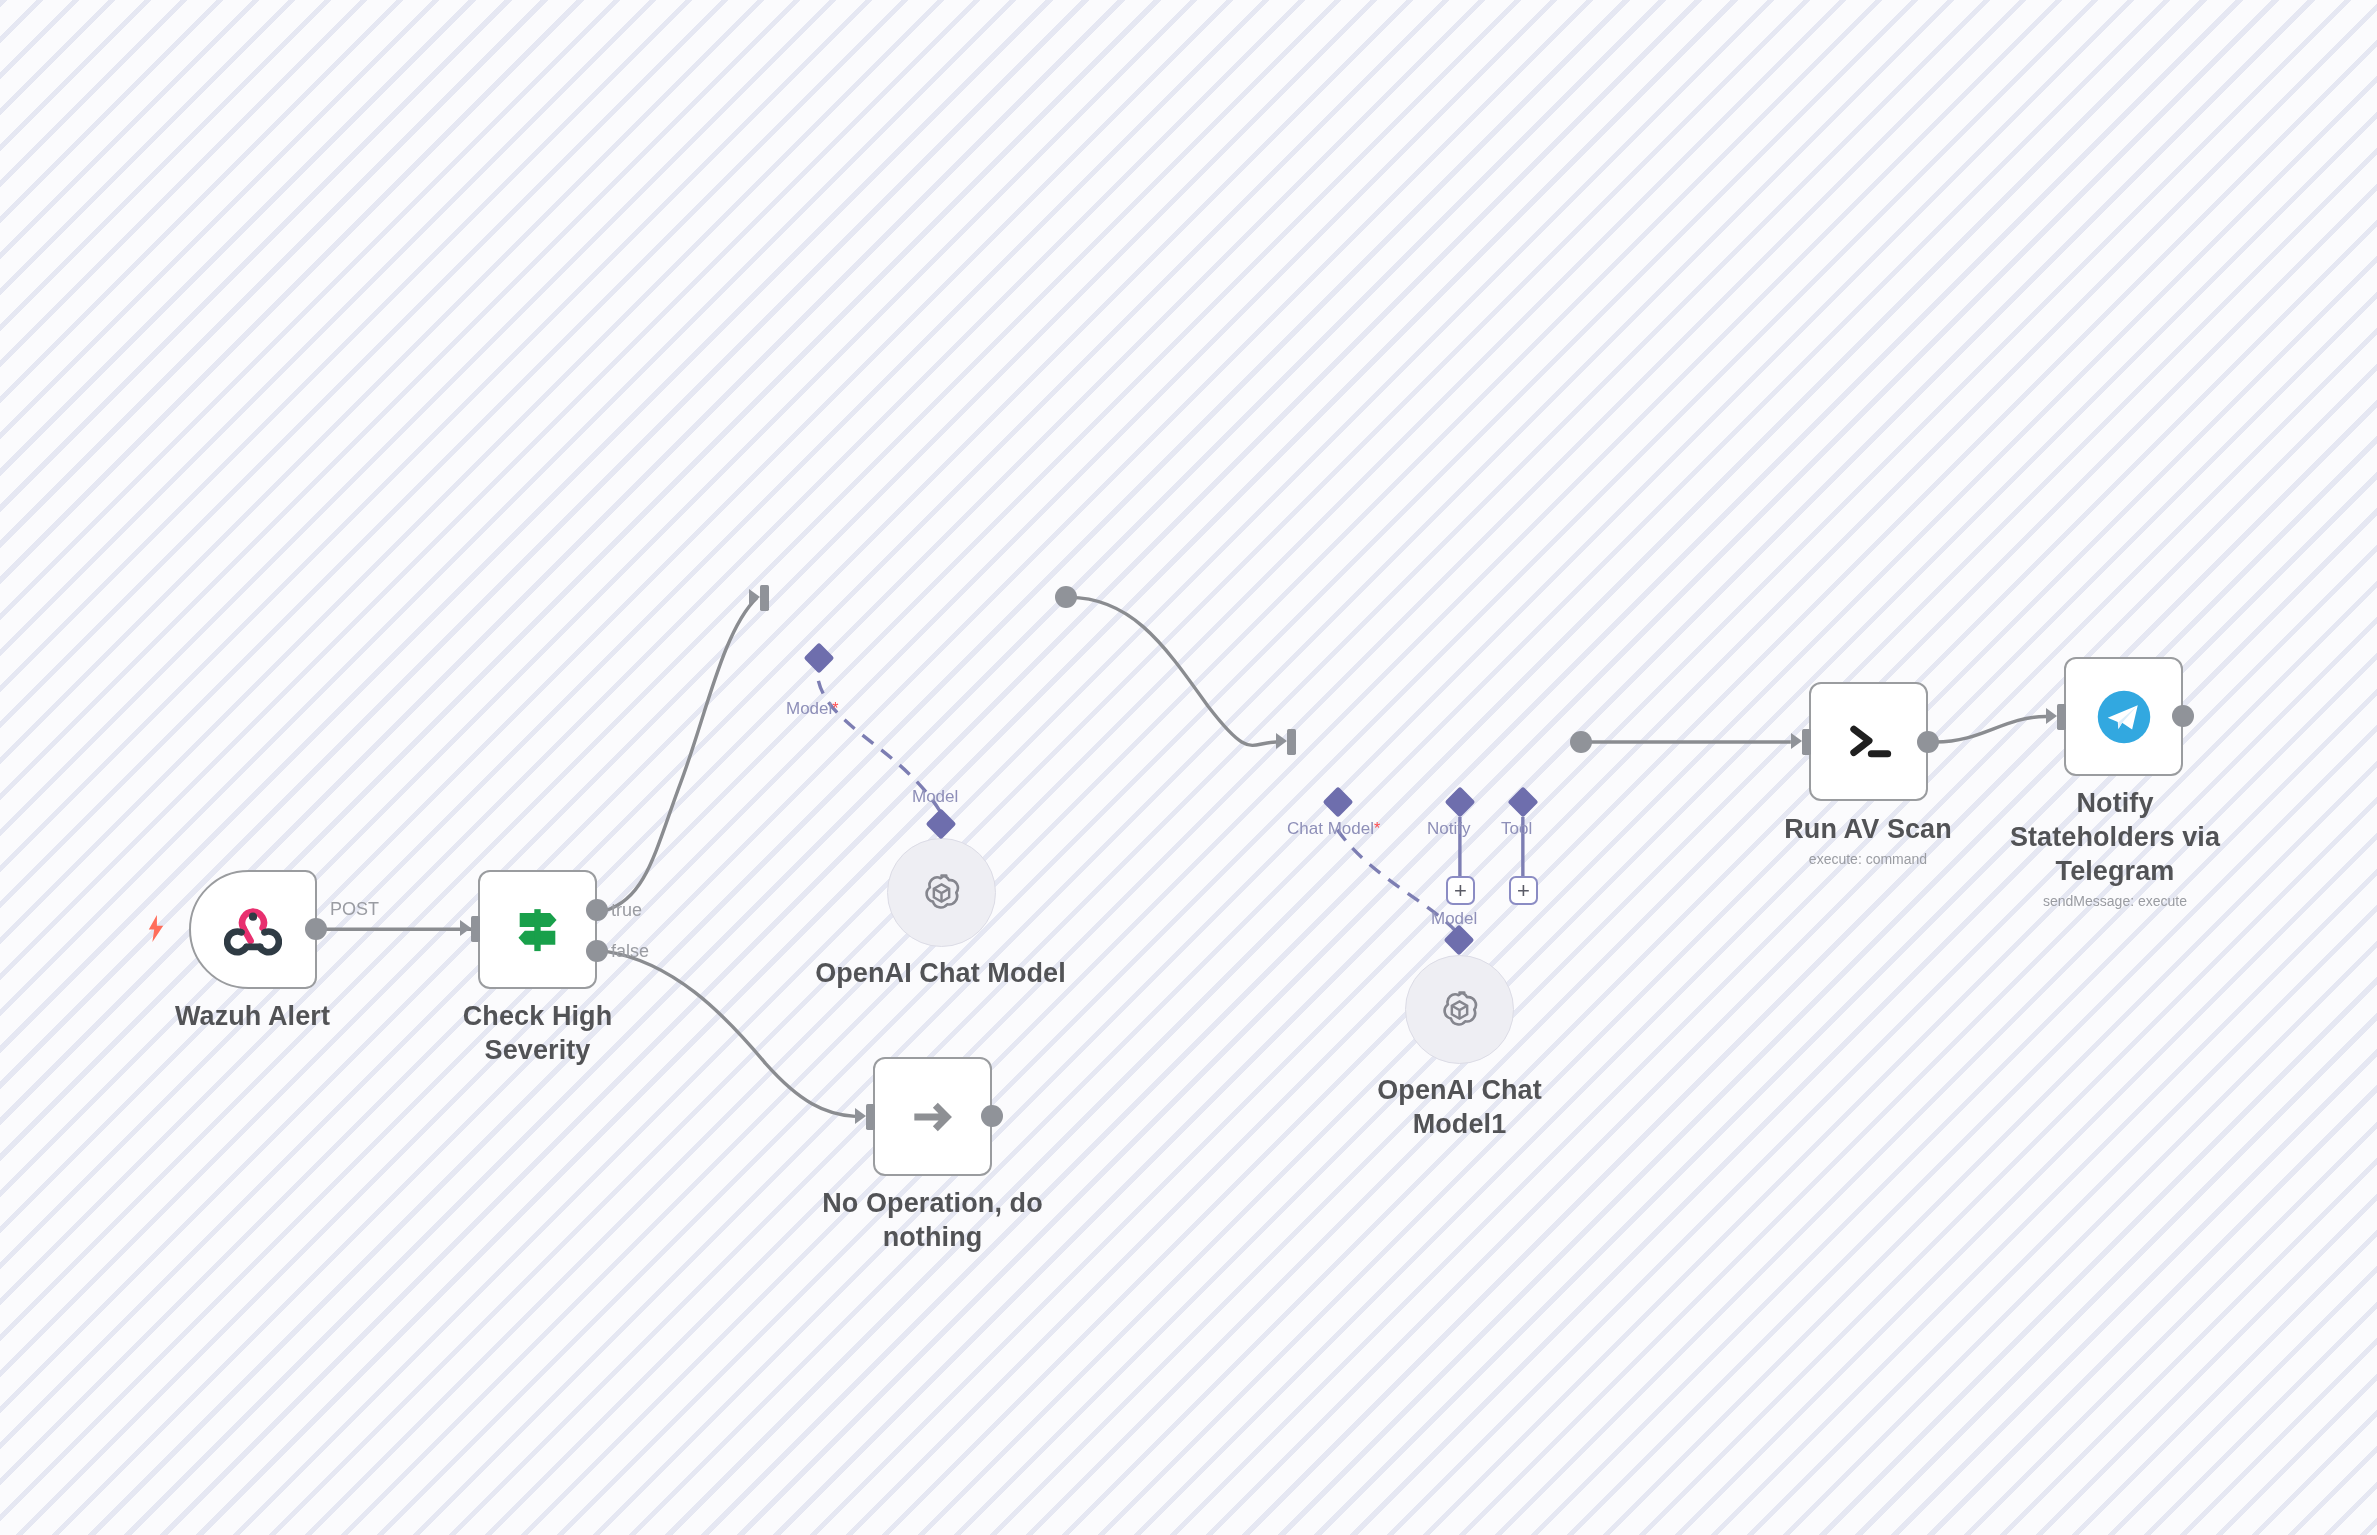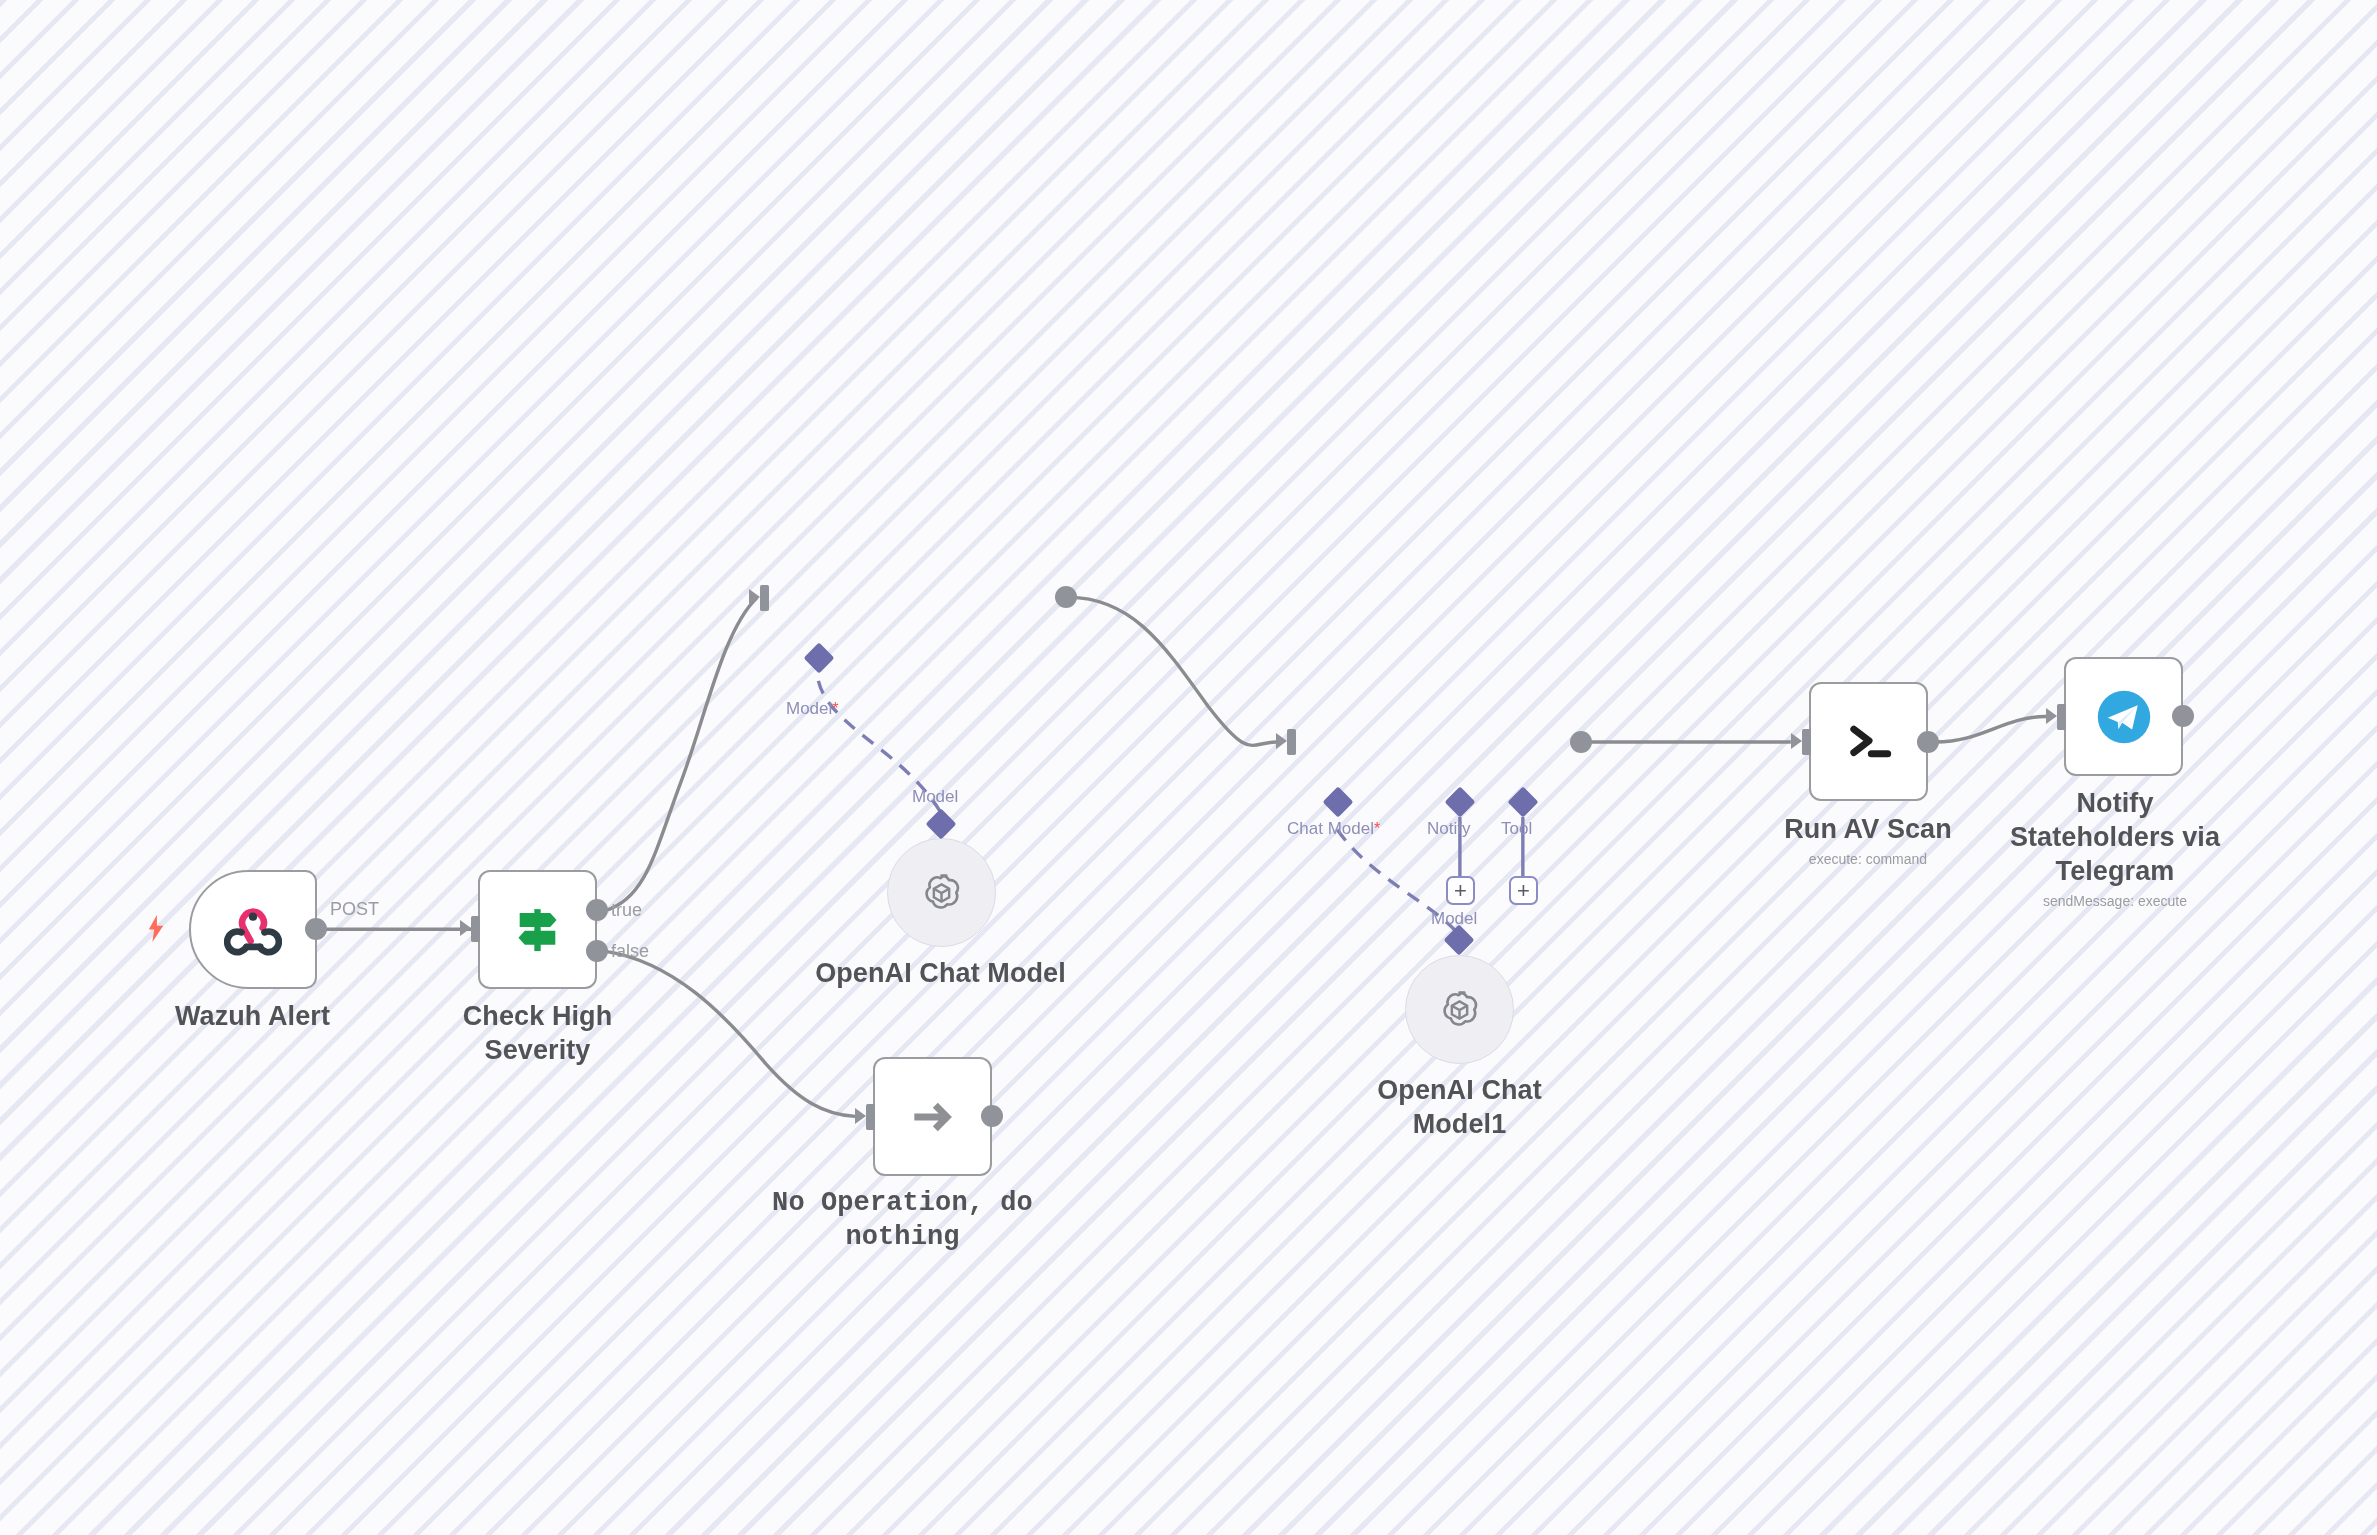--- a/index.html
+++ b/index.html
@@ -287,21 +287,21 @@
       <span class="bar"></span>
   </div>
   <div class="node square" style="left:873px; top:1057px;">
     <span class="node-icon">
       <svg width="56" height="56" viewBox="0 0 48 48" xmlns="http://www.w3.org/2000/svg">
         <path d="M8 24 L36 24 M26 14 L36 24 L26 34" fill="none" stroke="#8e9094" stroke-width="6" stroke-linecap="butt" stroke-linejoin="miter"></path>
       </svg>
     </span>
   </div>
   <div class="out-port" style="left:981px; top:1105px;"></div>
-  <div class="caption" style="left:758px; top:1187px; width:289px;font-family:Liberation Mono, monospace;">
+  <div class="caption" style="left:788px; top:1187px; width:289px;">
     <div class="cap-name">No Operation, do nothing</div>
   </div>
 
   <div class="in-port" style="left:1276px; top:729px;">
     <span class="tri"></span>
       <span class="bar"></span>
   </div>
   <div class="out-port" style="left:1570px; top:731px;"></div>
 
   <div class="diamond" style="left:1327px; top:791px;"></div>

